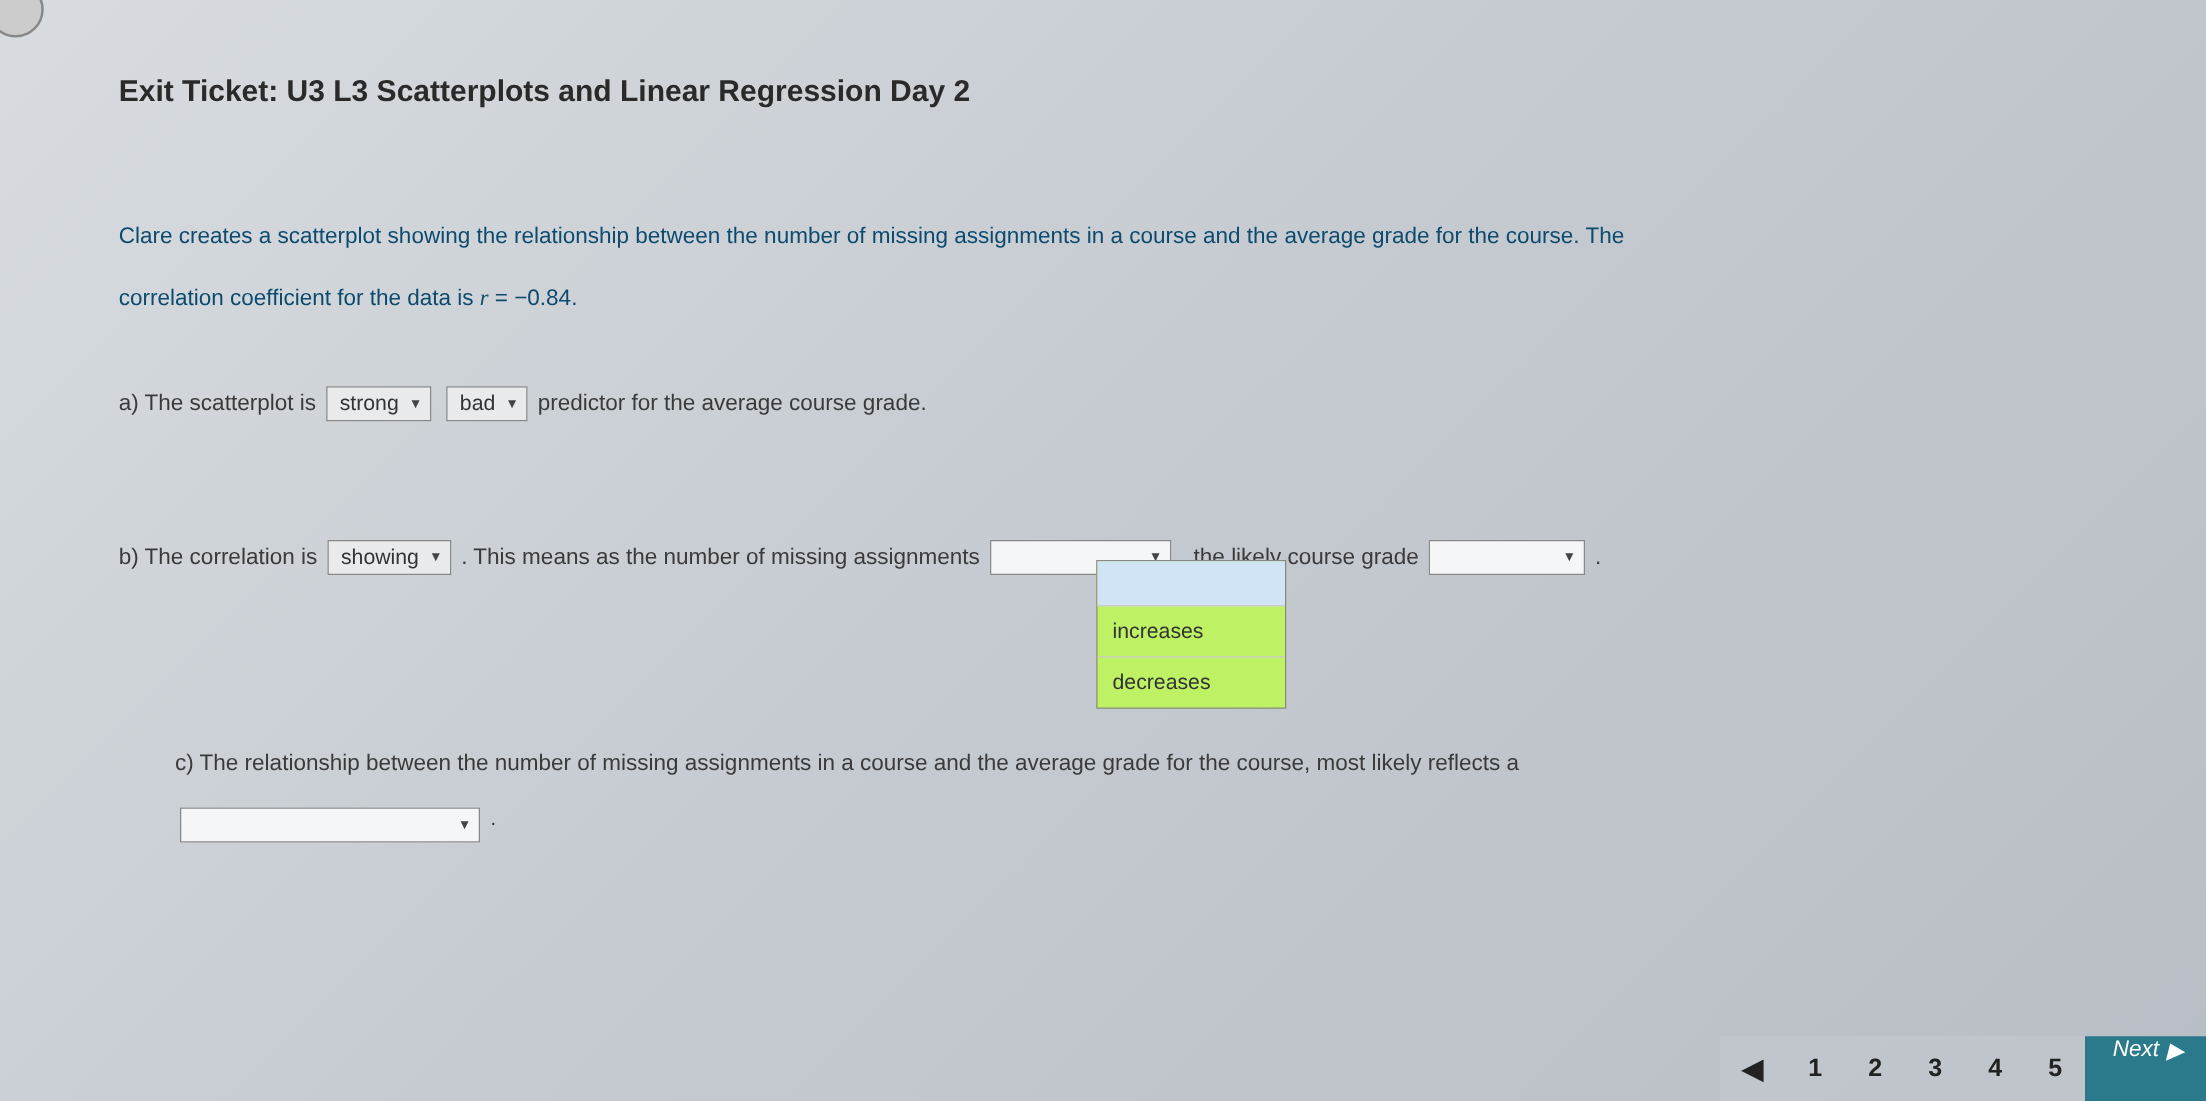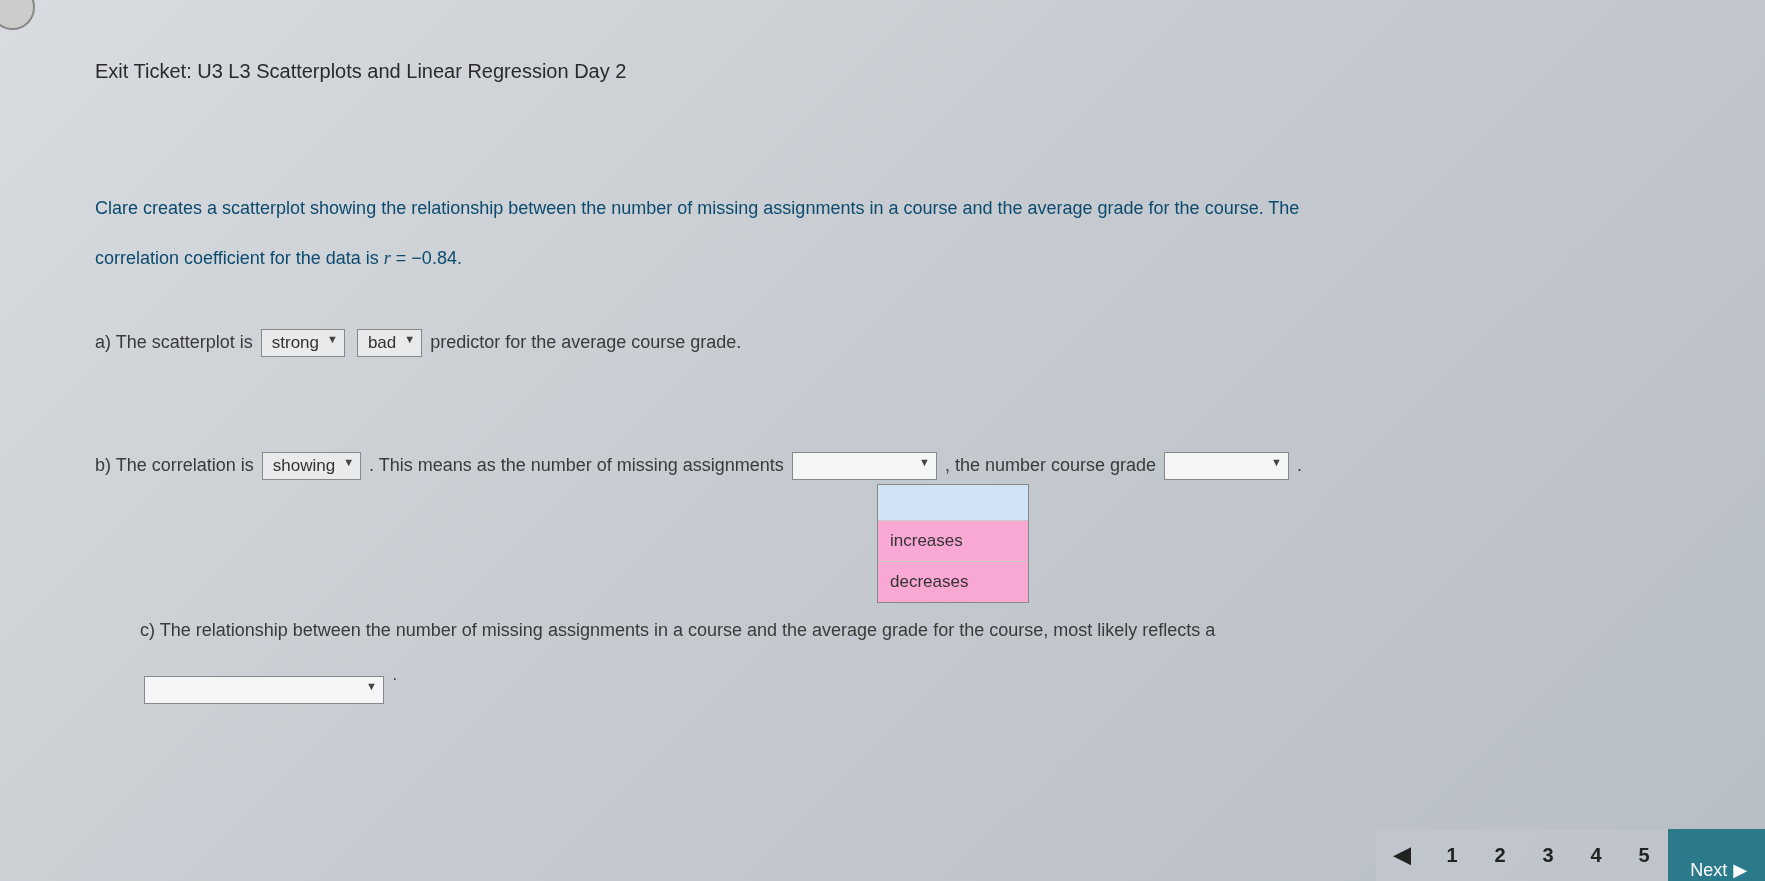--- a/index.html
+++ b/index.html
@@ -13,24 +13,24 @@
       width: 1765px;
       height: 881px;
       position: relative;
       overflow: hidden;
     }
     .page-content {
       padding: 60px 95px 0 95px;
       color: #333;
     }
     .title {
-      font-size: 20px;
-      font-weight: 400;
+      font-size: 24px;
+      font-weight: 700;
       color: #2a2a2a;
-      margin-bottom: 100px;
+      margin-bottom: 75px;
     }
     .intro-text {
       font-size: 18px;
       color: #0c4a6e;
       line-height: 2.8;
       margin-bottom: 45px;
     }
     .intro-text .math-var {
       font-style: italic;
       font-family: 'Times New Roman', serif;
@@ -43,21 +43,21 @@
       align-items: center;
       flex-wrap: wrap;
       gap: 4px;
       position: relative;
     }
     .question-row.last {
       margin-bottom: 20px;
     }
     .dropdown {
       display: inline-flex;
-      align-items: flex-start;
+      align-items: center;
       border: 1px solid #888;
       background: #e8eaec;
       padding: 3px 6px 3px 10px;
       font-size: 17px;
       color: #333;
       margin: 0 4px;
       cursor: pointer;
       min-height: 28px;
     }
     .dropdown.empty {
@@ -72,25 +72,25 @@
     }
     .dropdown .dd-text {
       margin-right: 8px;
     }
     .dropdown .chevron {
       font-size: 11px;
       color: #444;
     }
     .dropdown-menu {
       position: absolute;
-      top: 32px;
+      top: 16px;
       left: 782px;
       width: 152px;
       border: 1px solid #888;
-      background: #f9a8d4;
+      background: #bef264;
       z-index: 10;
     }
     .dropdown-menu .menu-item {
       padding: 10px 12px;
       font-size: 17px;
       color: #333;
       cursor: pointer;
       border-bottom: 1px solid #ccc;
     }
     .dropdown-menu .menu-item.blank {
@@ -134,25 +134,26 @@
       font-size: 20px;
       font-weight: bold;
       color: #222;
       cursor: pointer;
     }
     .footer-nav .next-btn {
       background: #2a7a8c;
       color: #fff;
       height: 52px;
       display: flex;
-      align-items: flex-end;
+      align-items: flex-start;
       padding: 0 18px 0 22px;
       font-size: 18px;
       cursor: pointer;
       gap: 6px;
+      font-style: italic;
     }
     .avatar-corner {
       position: absolute;
       top: -15px;
       left: -10px;
       width: 45px;
       height: 45px;
       border-radius: 50%;
       border: 2px solid #888;
       background: #ccc;
@@ -197,21 +198,21 @@
       <span>b) The correlation is</span>
       <span class="dropdown">
         <span class="dd-text">showing</span>
         <span class="chevron">▼</span>
       </span>
       <span>. This means as the number of missing assignments</span>
       <span class="dropdown empty">
         <span class="dd-text"></span>
         <span class="chevron">▼</span>
       </span>
-      <span>, the number course grade</span>
+      <span>, the likely course grade</span>
       <span class="dropdown empty" style="min-width:125px;">
         <span class="dd-text"></span>
         <span class="chevron">▼</span>
       </span>
       <span>.</span>
 
       <div class="dropdown-menu">
         <div class="menu-item blank"></div>
         <div class="menu-item">increases</div>
         <div class="menu-item">decreases</div>

